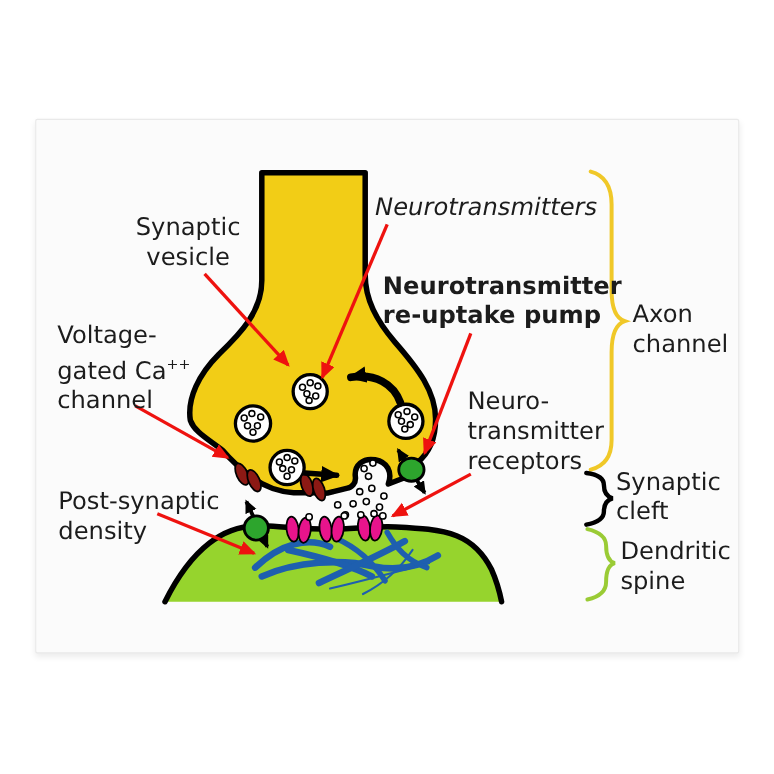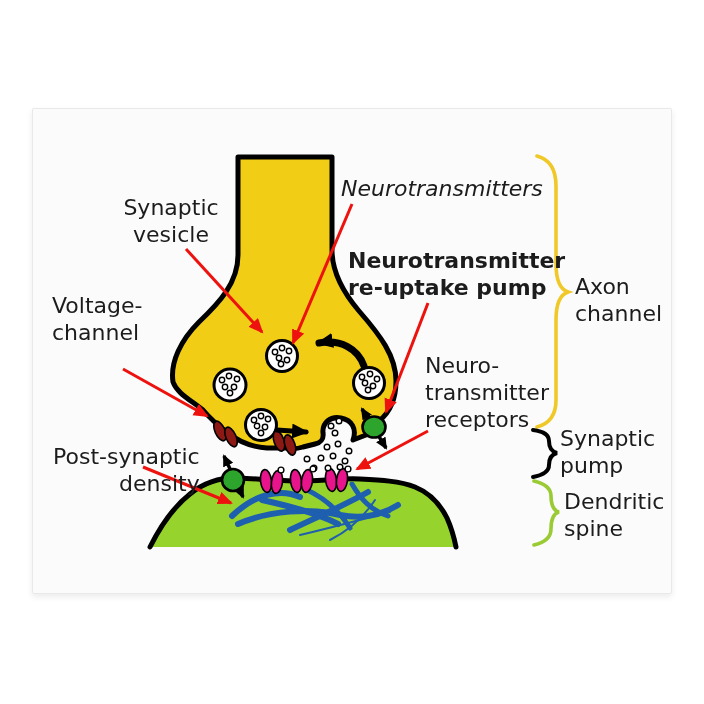--- a/index.html
+++ b/index.html
@@ -211,40 +211,41 @@
   <span class="ln">Neurotransmitters</span>
 </div>
 
 <div class="lbl" style="left:348px;top:247px;font-weight:bold;">
   <span class="ln">Neurotransmitter</span>
   <span class="ln">re-uptake pump</span>
 </div>
 
 <div class="lbl" style="left:52px;top:292px;">
   <span class="ln">Voltage-</span>
+  <span class="ln"><span>gated Ca</span><sup>++</sup></span>
   <span class="ln">channel</span>
 </div>
 
-<div class="lbl" style="left:53px;top:443px;text-align:right;">
+<div class="lbl" style="left:53px;top:443px;">
   <span class="ln">Post-synaptic</span>
   <span class="ln">density</span>
 </div>
 
 <div class="lbl" style="left:411px;top:352px;margin-left:14px;">
   <span class="ln">Neuro-</span>
   <span class="ln">transmitter</span>
   <span class="ln">receptors</span>
 </div>
 
 <div class="lbl" style="left:575px;top:273px;">
   <span class="ln">Axon</span>
   <span class="ln">channel</span>
 </div>
 
 <div class="lbl" style="left:560px;top:425px;">
   <span class="ln">Synaptic</span>
-  <span class="ln">pump</span>
+  <span class="ln">cleft</span>
 </div>
 
 <div class="lbl" style="left:564px;top:488px;">
   <span class="ln">Dendritic</span>
   <span class="ln">spine</span>
 </div>
 
 </body></html>

